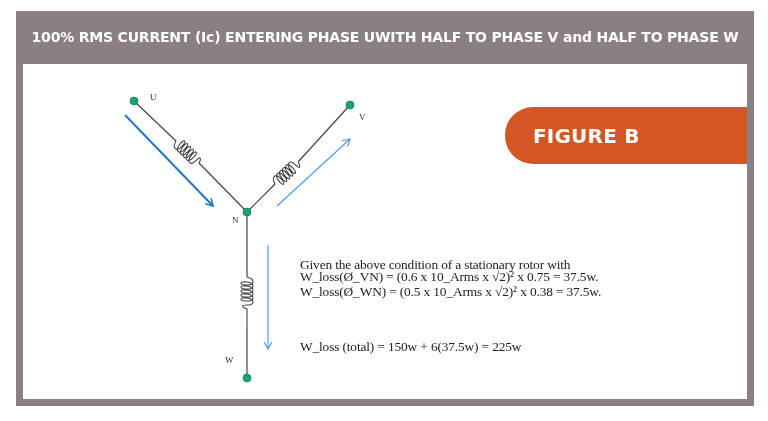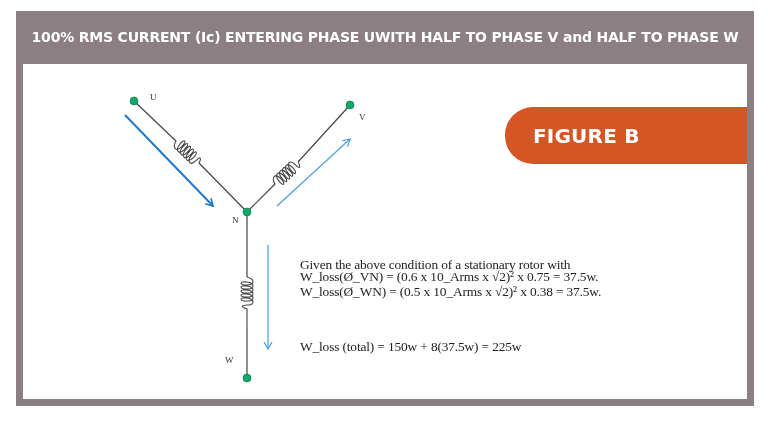--- a/index.html
+++ b/index.html
@@ -98,13 +98,13 @@
 
 <div class="text-block" style="top:236px;margin-top:21px;">
   <div>Given the above condition of a stationary rotor with</div>
 </div>
 
 <div class="text-block" style="top:270px; line-height:14.5px;">
   <div>W_loss(Ø_VN) = (0.6 x 10_Arms x √2)² x 0.75 = 37.5w.</div>
   <div>W_loss(Ø_WN) = (0.5 x 10_Arms x √2)² x 0.38 = 37.5w.</div>
 </div>
 
-<div class="text-block" style="top:339px;">W_loss (total) = 150w + 8(37.5w) = 225w</div>
+<div class="text-block" style="top:339px;">W_loss (total) = 150w + 6(37.5w) = 225w</div>
 
 </body></html>

